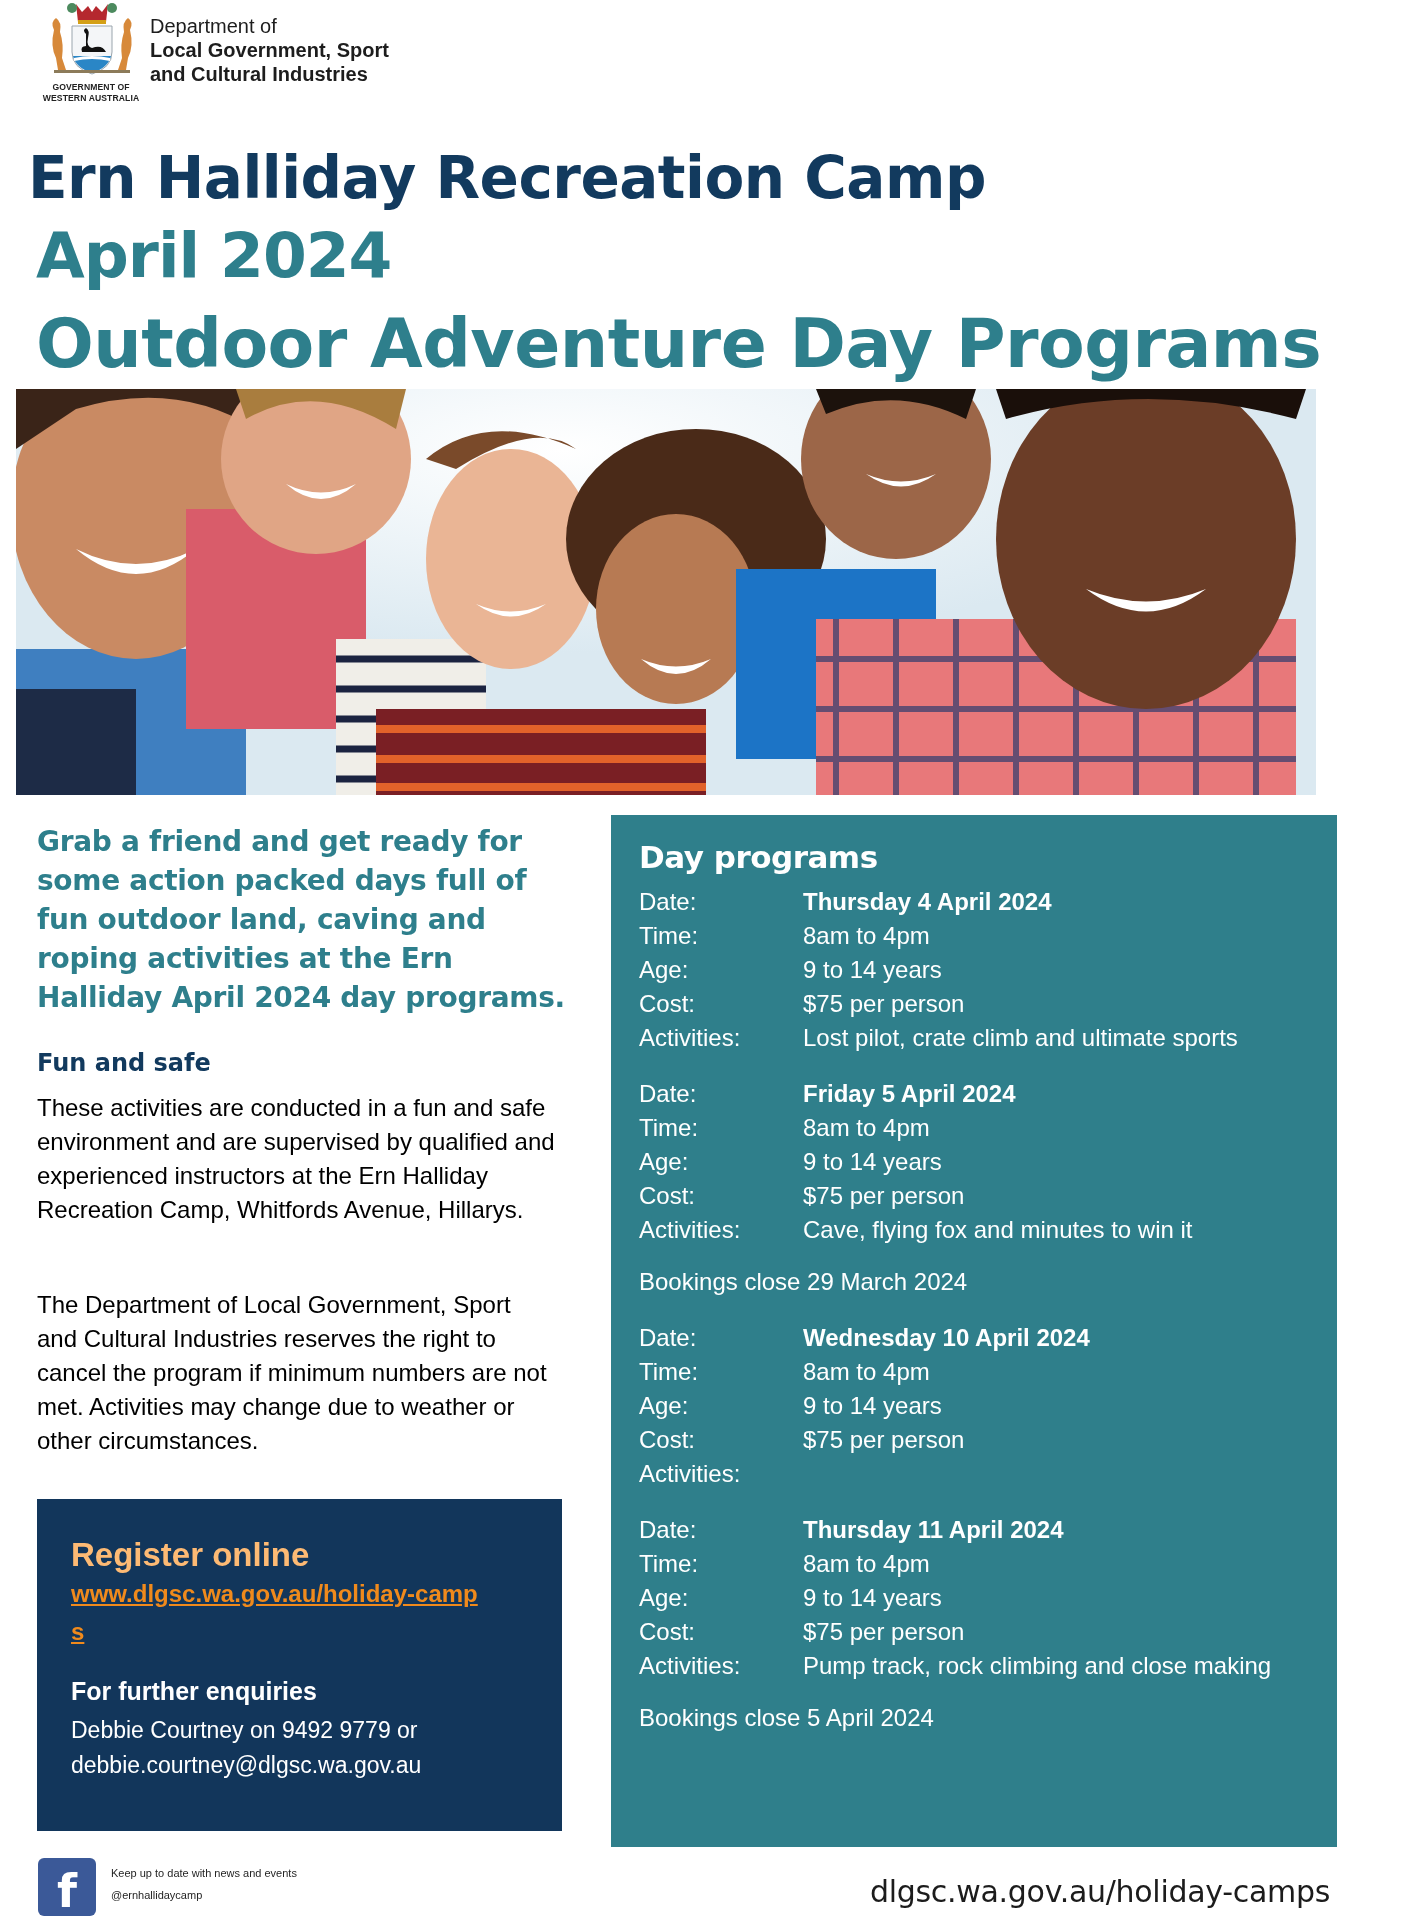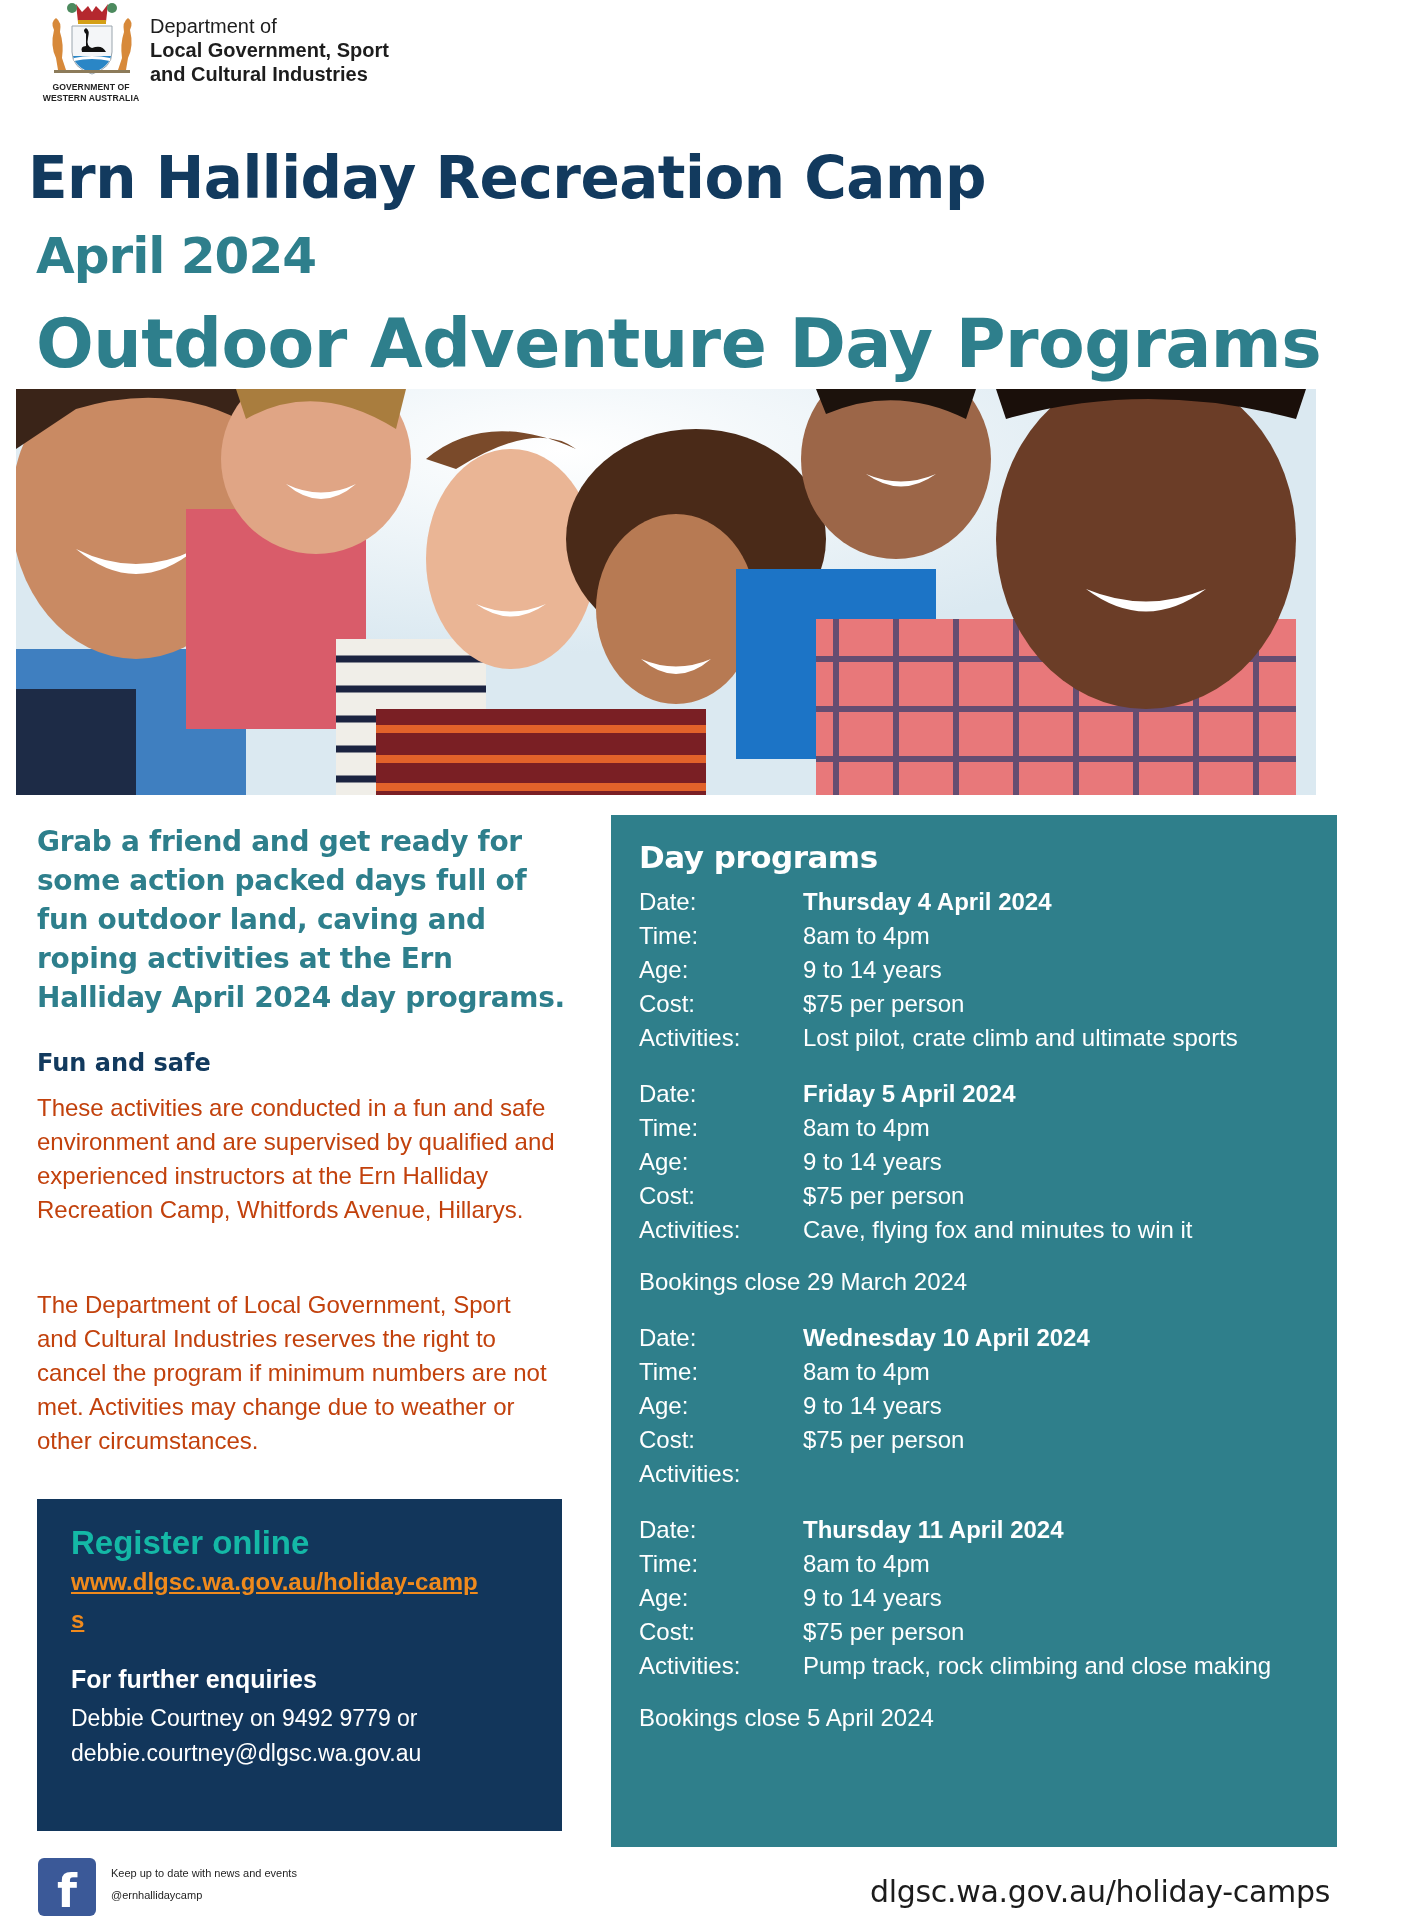--- a/index.html
+++ b/index.html
@@ -11,42 +11,42 @@
   .crest { position: absolute; left: 6px; top: 0; width: 100px; height: 80px; }
   .gov-text { position: absolute; left: 0; top: 82px; width: 110px; text-align: center;
               font-family: "Liberation Sans", sans-serif; font-weight: bold; font-size: 8.6px; line-height: 11px; color: #222; letter-spacing: 0.1px; }
   .dept { position: absolute; left: 150px; top: 14px; font-size: 20px; line-height: 24px; color: #1d1d1d; }
   .dept .l1 { font-weight: normal; }
   .dept .l2, .dept .l3 { font-weight: bold; }
 
   
   .title-1 { position: absolute; left: 28px; top: 146px; font-size: 58px; line-height: 64px; font-weight: bold;
              color: #123a5e; letter-spacing: -0.5px; font-family: "DejaVu Sans", sans-serif; }
-  .title-2 { position: absolute; left: 36px; top: 216px; font-size: 50px; line-height: 80px; font-weight: bold;
+  .title-2 { position: absolute; left: 36px; top: 216px; font-size: 63px; line-height: 80px; font-weight: bold;
              color: #2e7f8c; letter-spacing: -1px; font-family: "DejaVu Sans", sans-serif; }
   .title-3 { position: absolute; left: 36px; top: 306px; font-size: 68px; line-height: 76px; font-weight: bold;
              color: #2e7f8c; letter-spacing: -0.5px; font-family: "DejaVu Sans", sans-serif; white-space: nowrap; }
 
   
   .photo { position: absolute; left: 16px; top: 389px; width: 1300px; height: 406px; overflow: hidden;
            background: linear-gradient(180deg, #dfeef6 0%, #f2f7fa 40%, #e9eef2 100%); }
   .photo svg { width: 100%; height: 100%; display: block; }
 
   
   .intro { position: absolute; left: 37px; top: 822px; width: 540px; font-size: 28px; line-height: 39px;
            font-weight: bold; color: #2e7f8c; font-family: "DejaVu Sans", sans-serif; letter-spacing: -0.3px; }
   .fun-title { position: absolute; left: 37px; top: 1046px; font-size: 24px; line-height: 34px; font-weight: bold;
                color: #123a5e; font-family: "DejaVu Sans", sans-serif; }
-  .para { position: absolute; left: 37px; width: 520px; font-size: 24px; line-height: 34px; color: #c2410c; }
+  .para { position: absolute; left: 37px; width: 520px; font-size: 24px; line-height: 34px; color: #000000; }
   .para-1 { top: 1091px; }
   .para-2 { top: 1288px; }
 
   
   .register { position: absolute; left: 37px; top: 1499px; width: 525px; height: 332px; background: #12365b; color: #fff; padding: 24px 34px; }
-  .register h2 { font-size: 33px; line-height: 40px; font-weight: bold; color: #14b8a6; margin-top: 0; }
+  .register h2 { font-size: 33px; line-height: 40px; font-weight: bold; color: #fdba74; margin-top: 12px; }
   .reg-link { display: block; font-size: 24px; line-height: 38px; font-weight: bold; color: #f08a1c; text-decoration: underline; width: 420px; word-break: break-all; }
   .register h3 { font-size: 25px; line-height: 32px; font-weight: bold; color: #fff; margin-top: 24px; }
   .enq { font-size: 23px; line-height: 35px; color: #fff; margin-top: 6px; }
 
   
   .programs { position: absolute; left: 611px; top: 815px; width: 726px; height: 1032px; background: #2f7f8b; color: #fff; padding: 22px 28px 0 28px; }
   .programs h2 { font-size: 31px; line-height: 40px; font-weight: bold; color: #fff; font-family: "DejaVu Sans", sans-serif; letter-spacing: -0.5px; margin-bottom: 8px; }
   .program { margin-bottom: 22px; }
   .row { display: flex; font-size: 24px; line-height: 34px; }
   .row .lbl { width: 164px; flex: 0 0 164px; }

